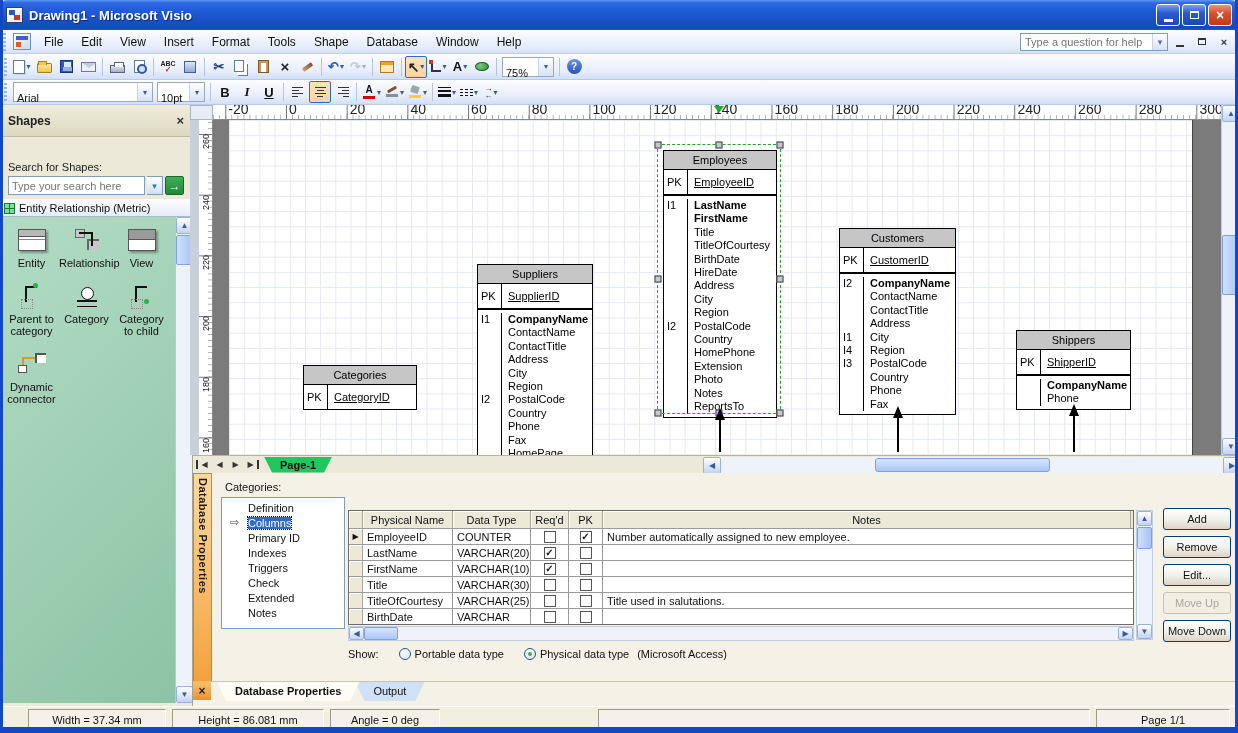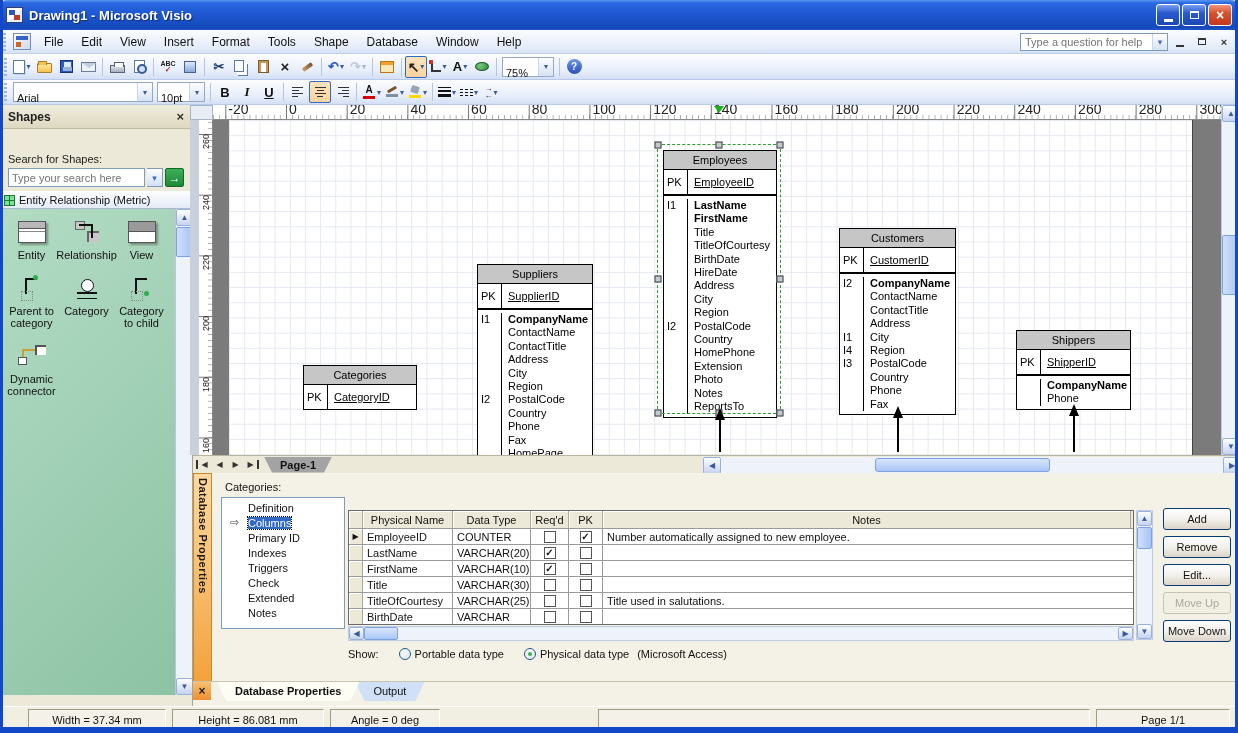--- a/index.html
+++ b/index.html
@@ -89,35 +89,35 @@
   .i-lw{display:flex;flex-direction:column;gap:2px;width:13px;}
   .i-lw b{display:block;background:#111;}
   .i-lp{display:flex;flex-direction:column;gap:2px;width:13px;}
   .i-lp b{display:block;height:1px;background:repeating-linear-gradient(90deg,#111 0 3px,transparent 3px 5px);}
   .i-le{display:flex;flex-direction:column;font-size:8px;line-height:7px;color:#111;}
   .combo{background:#fff;border:1px solid #98a8c0;display:flex;align-items:center;height:20px;font-size:11px;padding-left:3px;margin:0 2px;}
   .combo-t{flex:1;color:#111;white-space:nowrap;overflow:hidden;margin-top:12px;}
   .combo-dd{width:15px;height:18px;display:flex;align-items:center;justify-content:center;font-size:8px;color:#3a5a9a;background:linear-gradient(180deg,#fefeff,#d7e2f6);border-left:1px solid #c8d4ea;}
   
   .shapes-panel{position:absolute;left:-3px;top:105px;width:193px;height:601px;background:#ece9d8;border-right:1px solid #a8a48e;}
-  .sp-title{height:24px;background:linear-gradient(180deg,#f0eddc,#ddd8c0);border-bottom:1px solid #c0bba0;display:flex;align-items:center;padding:0 8px;font-size:12px;font-weight:bold;color:#222;}
+  .sp-title{height:32px;background:linear-gradient(180deg,#f0eddc,#ddd8c0);border-bottom:1px solid #c0bba0;display:flex;align-items:center;padding:0 8px;font-size:12px;font-weight:bold;color:#222;}
   .sp-close{margin-left:auto;font-size:13px;font-weight:bold;color:#333;}
   .sp-search{padding:24px 8px 4px 8px;font-size:11px;color:#222;}
   .sp-search-row{display:flex;margin-top:3px;gap:2px;}
   .sp-input{flex:1;height:19px;border:1px solid #7f9db9;background:#fff;display:flex;}
   .sp-input input{border:none;outline:none;width:100%;font-size:11px;color:#666;padding:0 3px;background:transparent;}
   .sp-dd{width:16px;height:19px;border:1px solid #7f9db9;border-left:none;background:linear-gradient(180deg,#fefeff,#cfe0f6);color:#3a6ac0;font-size:9px;display:flex;align-items:center;justify-content:center;}
   .sp-go{width:19px;height:19px;background:linear-gradient(180deg,#3fae58,#1e8a38);border:1px solid #14682a;color:#fff;font-size:12px;font-weight:bold;display:flex;align-items:center;justify-content:center;border-radius:2px;}
   .stencil-header{height:18px;background:linear-gradient(180deg,#fdfdfe,#e4ebf8);border-top:1px solid #fff;border-bottom:1px solid #aab8d0;display:flex;align-items:center;padding:0 4px;font-size:11px;color:#111;gap:4px;}
   .grid-icon{width:11px;height:11px;border:1px solid #1a7a2e;background:
     linear-gradient(90deg,transparent 0 4px,#1a7a2e 4px 5px,transparent 5px),
     linear-gradient(180deg,transparent 0 4px,#1a7a2e 4px 5px,transparent 5px),#7ce098;}
   .stencil-area{position:relative;height:486px;background:linear-gradient(135deg,#b2dcc4,#8cc2a4);overflow:hidden;}
   .stencil-items{display:flex;flex-wrap:wrap;width:172px;padding:6px 0 0 4px;}
-  .stencil-item{width:55px;display:flex;flex-direction:column;align-items:center;margin-bottom:10px;}
+  .stencil-item{width:55px;display:flex;flex-direction:column;margin-bottom:10px;}
   .si-wrap{height:34px;display:flex;align-items:center;justify-content:center;}
   .si-label{font-size:11px;color:#111;text-align:center;line-height:12px;}
   .si{position:relative;display:block;}
   .si-entity,.si-view{width:28px;height:22px;background:#fff;border:1px solid #555;box-shadow:2px 2px 2px rgba(60,60,60,.45);}
   .si-entity::before{content:"";position:absolute;left:0;top:0;right:0;height:6px;background:#b8b8b8;border-bottom:1px solid #555;}
   .si-entity::after{content:"";position:absolute;left:0;top:9px;right:0;height:1px;background:#888;}
   .si-view::before{content:"";position:absolute;left:0;top:0;right:0;height:9px;background:#9a9a9a;border-bottom:1px solid #555;}
   .si-relationship{width:26px;height:24px;}
   .si-relationship::before{content:"";position:absolute;left:1px;top:1px;width:8px;height:7px;background:#c8c8c8;border:1px solid #666;box-shadow:14px 12px 0 #c8c8c8,13px 11px 0 1px #666;}
   .si-relationship::after{content:"";position:absolute;left:5px;top:4px;width:12px;height:12px;border-right:2px solid #111;border-top:2px solid #111;}
@@ -168,21 +168,21 @@
   .conn{position:absolute;width:2px;background:#000;}
   .conn-head{position:absolute;top:-2px;left:-4px;width:0;height:0;border-left:5px solid transparent;border-right:5px solid transparent;border-bottom:12px solid #000;}
   .vscroll{position:absolute;left:1218px;top:105px;width:20px;height:350px;background:#eef3fb;border-left:1px solid #c0cce0;}
   .vscroll .sbtn,.pagebar .sbtn{width:18px;height:17px;}
   
   .pagebar{position:absolute;left:190px;top:455px;width:1048px;height:18px;background:#ece9d8;border-top:1px solid #b8b4a0;display:flex;align-items:center;font-size:11px;}
   .nav{display:flex;gap:1px;padding:0 3px;}
   .nav span{width:15px;text-align:center;color:#333;font-size:8px;}
   .nav .bar-l{border-left:2px solid #333;}
   .nav .bar-r{border-right:2px solid #333;}
-  .page-tab{background:#a3a3a3;clip-path:polygon(0 0,100% 0,calc(100% - 8px) 100%,8px 100%);padding:2px 16px;font-weight:bold;font-size:11px;color:#111;margin-left:2px;}
+  .page-tab{background:#22c55e;clip-path:polygon(0 0,100% 0,calc(100% - 8px) 100%,8px 100%);padding:2px 16px;font-weight:bold;font-size:11px;color:#111;margin-left:2px;}
   .hscroll{position:absolute;left:510px;top:1px;right:0;height:16px;background:#eef3fb;display:flex;align-items:center;}
   .hthumb{position:absolute;left:172px;width:175px;height:14px;top:1px;background:linear-gradient(180deg,#d8e6fc,#aac6f6);border:1px solid #7da2dd;border-radius:3px;}
   
   .dbpanel{position:absolute;left:190px;top:473px;width:1048px;height:233px;background:#f4f2e6;}
   .db-vtab{position:absolute;left:0;top:0;width:19px;height:210px;background:linear-gradient(180deg,#fdd9a0,#f2a23c);border:1px solid #c98830;writing-mode:vertical-rl;display:flex;align-items:center;justify-content:flex-start;font-size:11px;font-weight:bold;color:#1a1a1a;padding-top:4px;letter-spacing:.5px;}
   .db-cats-label{position:absolute;left:32px;top:8px;font-size:11px;color:#111;}
   .db-list{position:absolute;left:28px;top:24px;width:124px;height:132px;background:#fff;border:1px solid #7f9db9;font-size:11px;padding-top:3px;overflow:hidden;}
   .cat-item{position:relative;padding:1px 4px 1px 26px;line-height:13px;color:#111;white-space:nowrap;}
   .cat-item .cat-arrow{position:absolute;left:8px;top:0;font-size:11px;color:#444;}
   .cat-item.sel .cat-txt{background:#316ac5;color:#fff;outline:1px dotted #000;}

